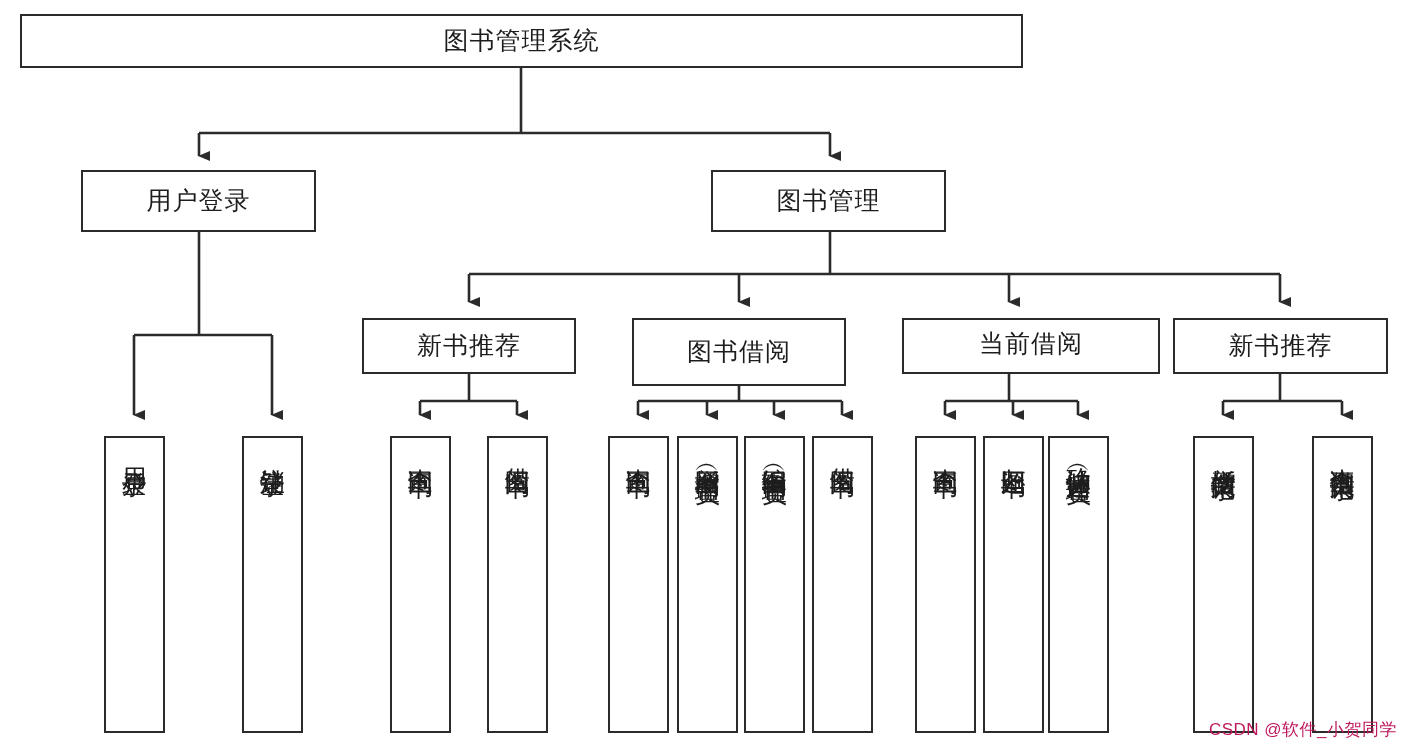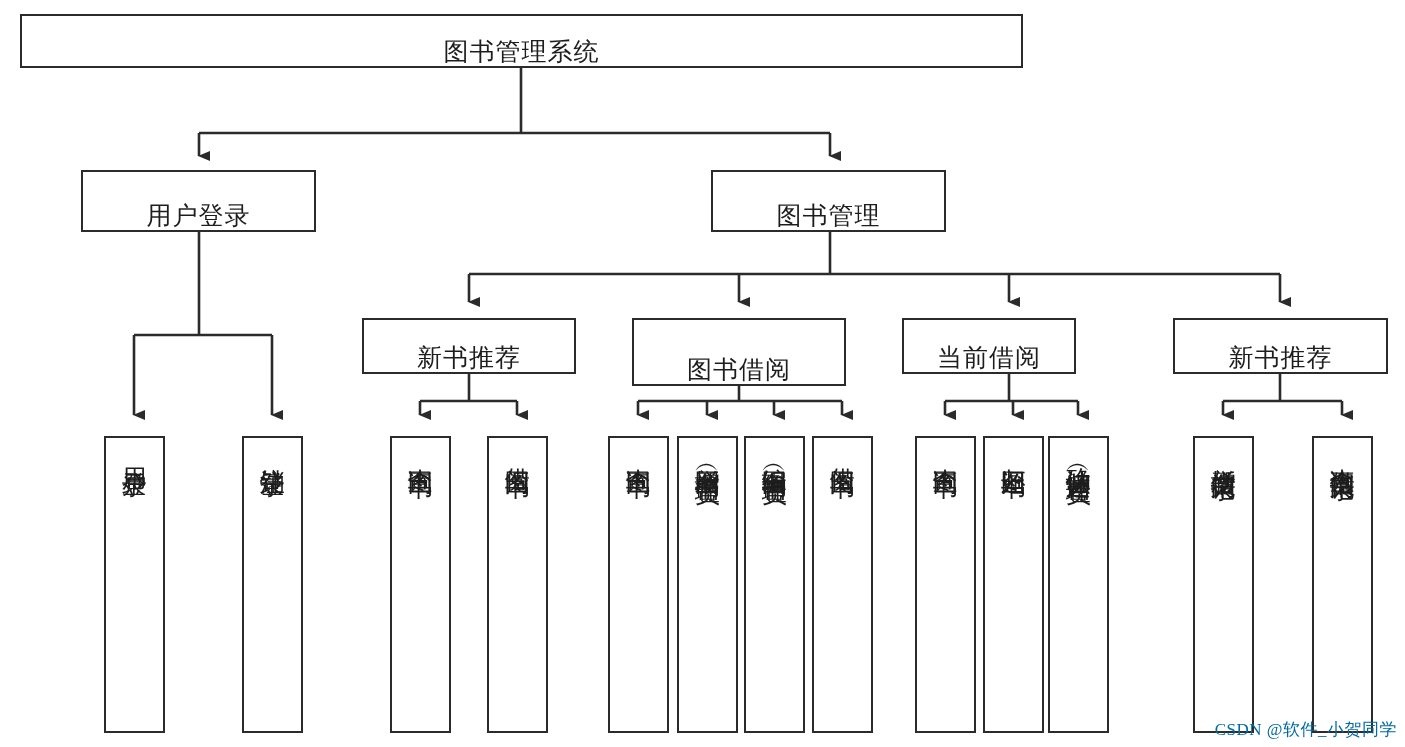--- a/index.html
+++ b/index.html
@@ -13,21 +13,21 @@
     height:747px;
     background:#ffffff;
     overflow:hidden;
   }
   .node{
     position:absolute;
     box-sizing:border-box;
     border:2px solid #2b2b2b;
     background:#ffffff;
     display:flex;
-    align-items:flex-end;
+    align-items:center;
     justify-content:center;
     text-align:center;
   }
   .node .label{
     color:#1d1d1d;
     line-height:1.18;
     white-space:pre;
   }
   
   .node.h .label{
@@ -54,24 +54,23 @@
     left:0;top:0;
     width:1405px;
     height:747px;
     pointer-events:none;
   }
   .watermark{
     position:absolute;
     right:8px;
     bottom:6px;
     font-size:17px;
-    color:#0369a1;
+    color:#be185d;
     white-space:nowrap;
     letter-spacing:0.5px;
-    font-family:Liberation Serif, serif;
   }
 </style>
 </head>
 <body>
 
 <div id="stage">
 
   <svg class="links" viewBox="0 0 1405 747">
     <defs>
       <marker id="arrow" viewBox="0 0 10 12" refX="5" refY="11" markerWidth="10" markerHeight="12" orient="auto-start-reverse" markerUnits="userSpaceOnUse">
@@ -132,21 +131,21 @@
   <div class="node h" style="left:362px;top:318px;width:214px;height:56px;">
     <span class="label">新书推荐</span>
   </div>
 
   <div class="node h" style="left:711px;top:170px;width:235px;height:62px;">
     <span class="label">图书管理</span>
   </div>
   <div class="node h" style="left:632px;top:318px;width:214px;height:68px;">
     <span class="label">图书借阅</span>
   </div>
-  <div class="node h" style="left:902px;top:318px;width:174px;height:56px;">
+  <div class="node h" style="left:902px;top:318px;width:258px;height:56px;font-family:Liberation Mono, monospace;">
     <span class="label">当前借阅</span>
   </div>
   <div class="node h" style="left:1173px;top:318px;width:215px;height:56px;">
     <span class="label">新书推荐</span>
   </div>
 
   <div class="node leaf" style="left:104px;top:436px;width:61px;height:297px;">
     <span class="label">用户登录</span>
   </div>
   <div class="node leaf" style="left:242px;top:436px;width:61px;height:297px;">

